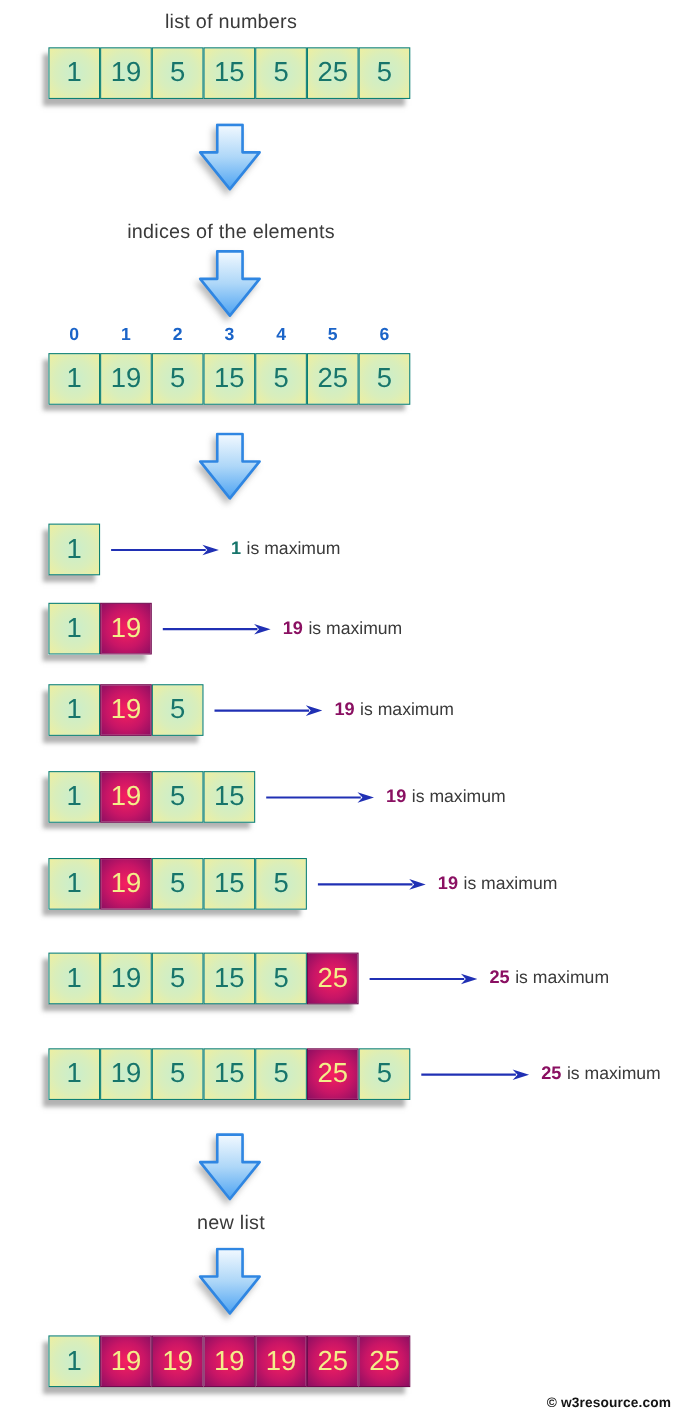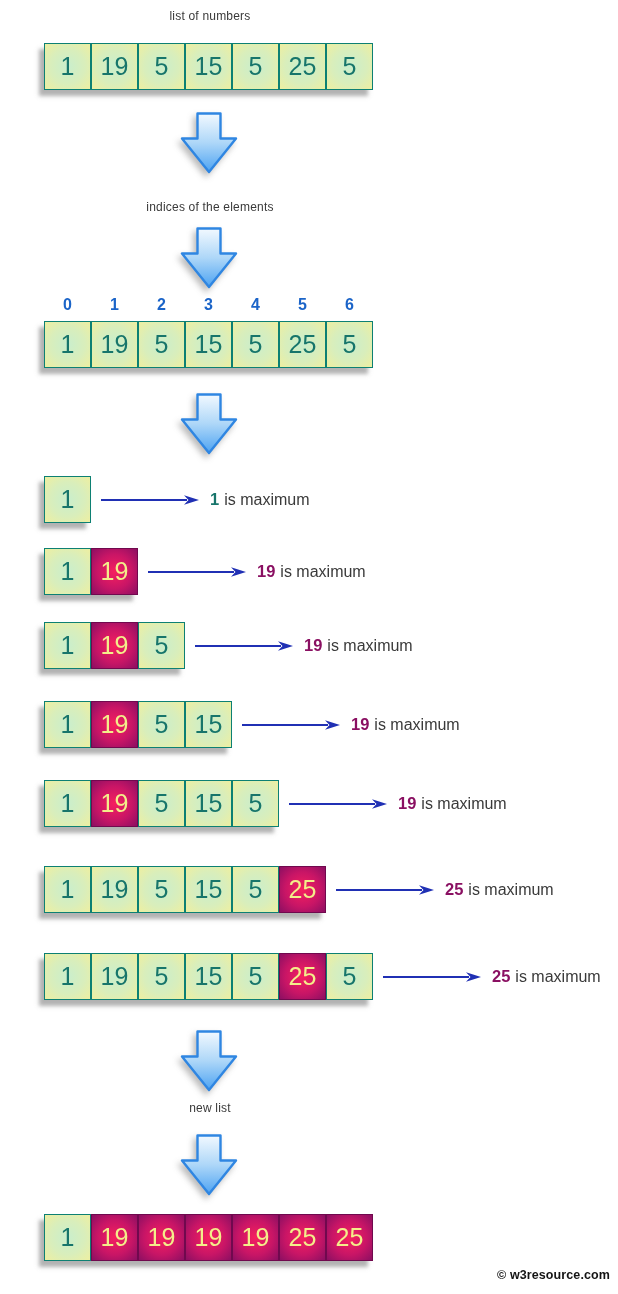--- a/index.html
+++ b/index.html
@@ -2,21 +2,21 @@
 <html style="--cell-border: #0d8073; --cell-text: #17756b; --cell-bg-center: #c9eecd; --cell-bg-edge: #eeefa0; --hl-border: #70094e; --hl-text: #f3ee8a; --hl-bg-center: #f6205f; --hl-bg-edge: #8c0f62; --index-blue: #1b64c8; --arrow-blue: #2030b4; --big-arrow-fill-top: #f2f9ff; --big-arrow-fill-mid: #aed7f8; --big-arrow-fill-bottom: #4da3f2; --big-arrow-stroke: #2f86e2; --label-text: #3a3a3a;"><head>
 <meta charset="utf-8">
 <style>
   html,body{margin:0;padding:0;background:#ffffff;}
   .stage{
     position:relative;width:618px;height:1294px;background:#ffffff;
     font-family:"Liberation Sans","DejaVu Sans",sans-serif;overflow:hidden;
   }
   .caption{
     position:absolute;left:44px;width:332px;text-align:center;
-    font-size:12px;color:var(--label-text);letter-spacing:.2px;
+    font-size:18px;color:var(--label-text);letter-spacing:.2px;
   }
   
   .list-row{
     position:absolute;display:inline-flex;
     box-shadow:-5px 6px 4px rgba(115,115,115,.55);
   }
   .step .list-row{position:static;display:inline-flex;}
   .cell{
     width:47px;height:47px;box-sizing:border-box;flex:0 0 47px;
     border:1px solid var(--cell-border);

